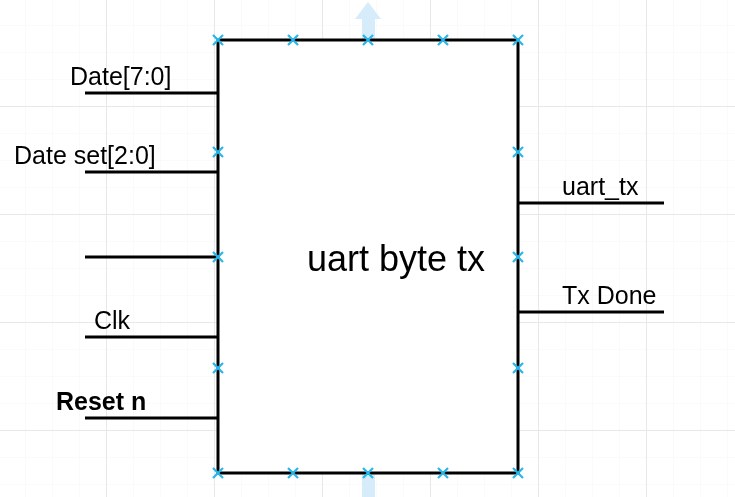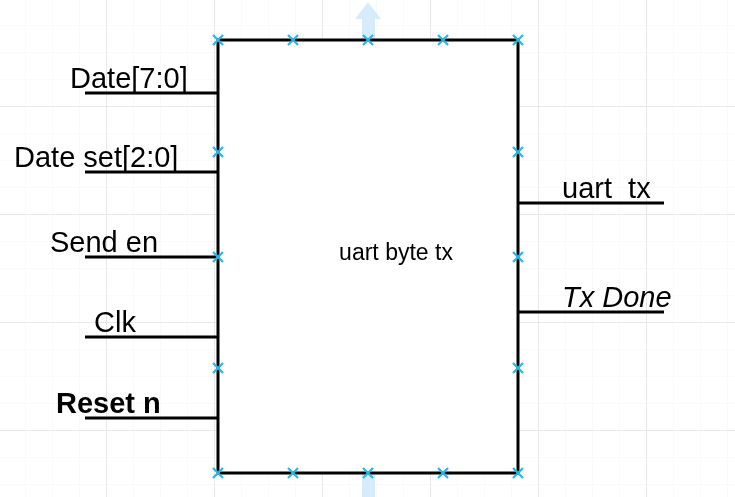--- a/index.html
+++ b/index.html
@@ -29,34 +29,34 @@
   }
   #svgroot {
     position: absolute;
     left: 0; top: 0;
     width: 735px;
     height: 497px;
   }
   .lbl {
     position: absolute;
     font-family: "Liberation Sans", sans-serif;
-    font-size: 29px;
+    font-size: 25px;
     color: #000000;
     white-space: nowrap;
     line-height: 1;
   }
   .lbl-left  { text-align: left; }
   .center-label {
     position: absolute;
     left: 218px;
     top: 241px;
     width: 356px;
     text-align: center;
     font-family: "Liberation Sans", sans-serif;
-    font-size: 23px;
+    font-size: 36px;
     color: #000000;
     line-height: 1;
   }
 </style>
 </head>
 <body>
 
 <div id="canvas">
 
   <svg id="svgroot" xmlns="http://www.w3.org/2000/svg" viewBox="0 0 735 497">
@@ -139,23 +139,22 @@
         </g>
     </g>
   </svg>
 
   <div class="center-label">uart byte tx</div>
 
   <div class="lbl lbl-left" style="left:70px;  top:64px;">Date[7:0]</div>
 
   <div class="lbl lbl-left" style="left:14px;  top:143px;">Date set[2:0]</div>
 
-  <div class="lbl lbl-left" style="left:50px;  top:228px;">Send en</div>
 
   <div class="lbl lbl-left" style="left:94px; top:308px;">Clk</div>
 
   <div class="lbl lbl-left" style="left:56px;  top:389px;font-weight:bold;">Reset n</div>
 
   <div class="lbl lbl-left" style="left:562px; top:174px;">uart_tx</div>
 
-  <div class="lbl lbl-left" style="left:562px; top:283px;font-style:italic;">Tx Done</div>
+  <div class="lbl lbl-left" style="left:562px; top:283px;">Tx Done</div>
 
 </div>
 
 </body></html>

